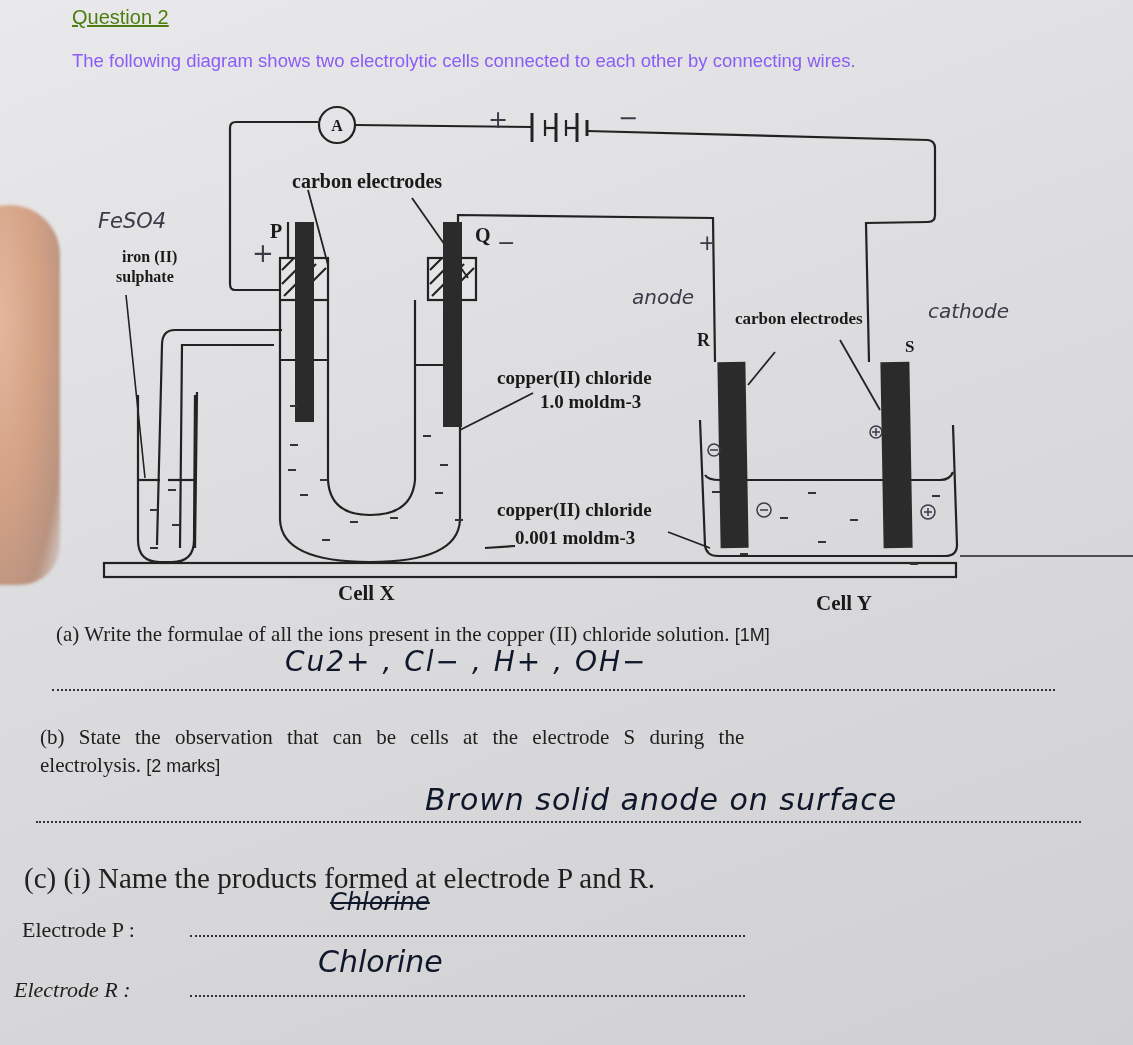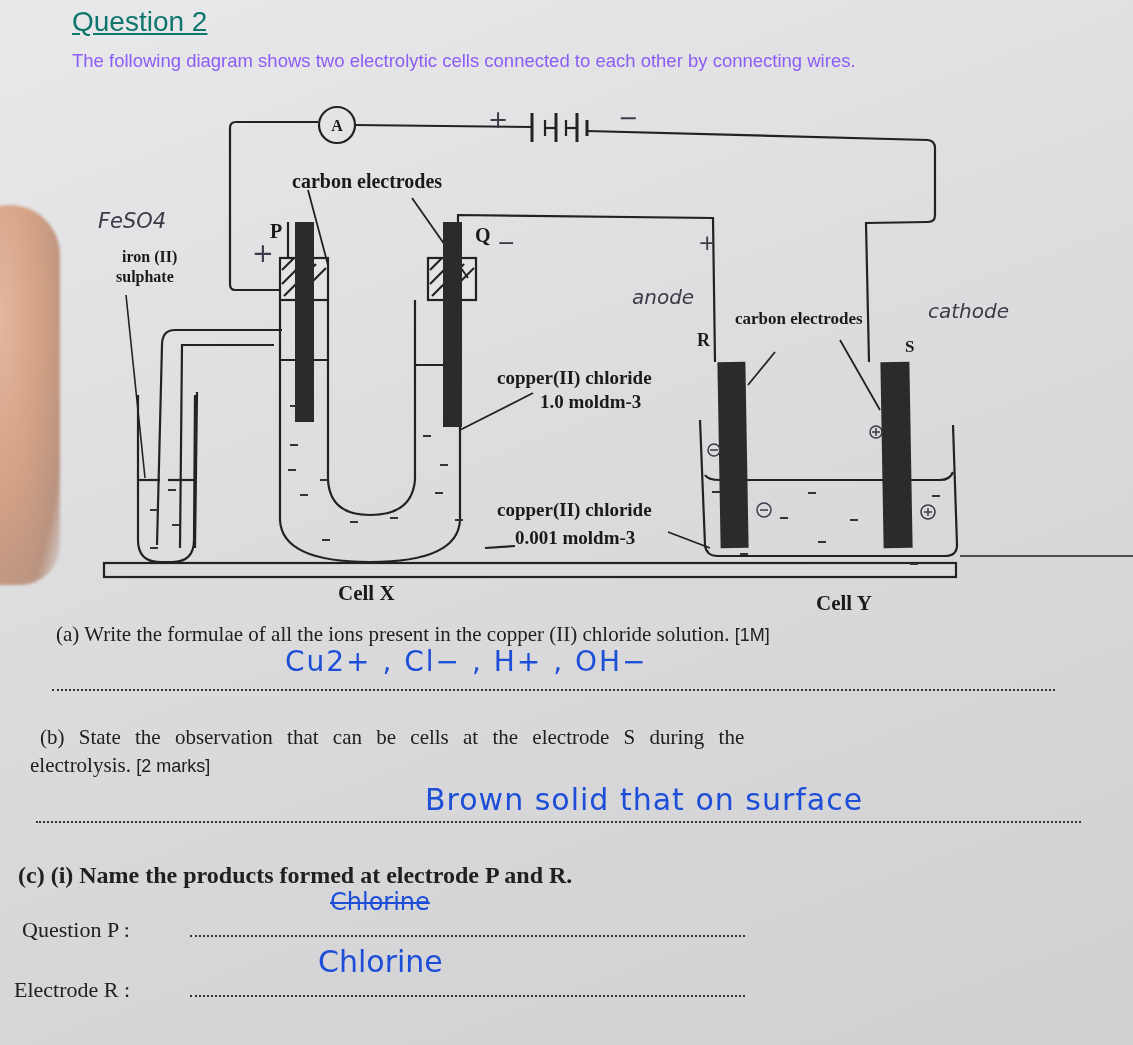--- a/index.html
+++ b/index.html
@@ -8,29 +8,29 @@
     background: linear-gradient(160deg, #e9e9eb 0%, #dcdcde 45%, #d0d0d2 100%);
     font-family: "Liberation Serif", serif; color:#1d1d1d;
   }
   .abs { position:absolute; }
   .finger {
     position:absolute; left:-40px; top:205px; width:100px; height:380px;
     border-radius: 50px 50px 40px 40px;
     background: radial-gradient(ellipse at 40% 30%, #e3b79e 0%, #d4a285 45%, #b99380 80%, rgba(185,160,150,0) 100%);
     filter: blur(1.5px);
   }
-  .q-title { left:72px; top:6px; font-family:"Liberation Sans", sans-serif; font-size:28px; text-decoration:underline; color:#0f766e; }
+  .q-title { left:72px; top:6px; font-family:"Liberation Sans", sans-serif; font-size:20px; text-decoration:underline; color:#4d7c0f; }
   .intro { left:72px; top:50px; font-family:"Liberation Sans", sans-serif; font-size:18.5px; color:#8b5cf6; }
   svg.diagram { position:absolute; left:0; top:0; }
   .lbl { font-family:"Liberation Serif", serif; font-weight:bold; fill:#1a1a1a; }
   .hand { font-family:"DejaVu Sans", sans-serif; fill:#3a3a48; font-style:italic; }
   .question { font-family:"Liberation Serif", serif; font-weight:normal; font-size:21px; color:#202020; }
   .question .mark { font-family:"Liberation Sans", sans-serif; font-size:18px; }
   .dotline { border-bottom:2px dotted #333; height:0; }
-  .answer { font-family:"DejaVu Sans", sans-serif; color:#1d4ed8; }
+  .answer { font-family:"DejaVu Sans", sans-serif; color:#0f172a; font-style:italic; }
   .strike { text-decoration: line-through; text-decoration-thickness:2px; }
   .elec-label { font-family:"Liberation Serif", serif; font-size:22px; color:#202020; }
 </style>
 </head>
 <body>
 
 <div class="finger"></div>
 
 <div class="abs q-title">Question 2</div>
 <div class="abs intro">The following diagram shows two electrolytic cells connected to each other by connecting wires.</div>
@@ -171,26 +171,26 @@
 </svg>
 
 <div class="abs question" style="left:56px; top:622px;">
   <span>(a) Write the formulae of all the ions present in the copper (II) chloride solution.</span>
   <span class="mark">[1M]</span>
 </div>
 <div class="abs answer" style="left:285px; top:645px; font-size:28px; letter-spacing:2px;">Cu2+ , Cl− , H+ , OH−</div>
 <div class="abs dotline" style="left:52px; top:689px; width:1003px;"></div>
 
 <div class="abs question" style="left:40px; top:725px; width:980px; word-spacing:9px;">(b) State the observation that can be cells at the electrode S during the</div>
-<div class="abs question" style="left:30px; top:753px;">
+<div class="abs question" style="left:40px; top:753px;">
   <span>electrolysis.</span>
   <span class="mark">[2 marks]</span>
 </div>
-<div class="abs answer" style="left:425px; top:782px; font-size:30px; letter-spacing:1px;">Brown solid that on surface</div>
+<div class="abs answer" style="left:425px; top:782px; font-size:30px; letter-spacing:1px;">Brown solid anode on surface</div>
 <div class="abs dotline" style="left:36px; top:821px; width:1045px;"></div>
 
-<div class="abs question" style="left:18px; top:862px; font-weight:bold; font-size:24px;">(c) (i) Name the products formed at electrode P and R.</div>
-<div class="abs elec-label" style="left:22px; top:917px;">Question P :</div>
+<div class="abs question" style="left:24px; top:862px; font-weight:normal; font-size:29px;">(c) (i) Name the products formed at electrode P and R.</div>
+<div class="abs elec-label" style="left:22px; top:917px;">Electrode P :</div>
 <div class="abs answer strike" style="left:330px; top:888px; font-size:24px;">Chlorine</div>
 <div class="abs dotline" style="left:190px; top:935px; width:555px;"></div>
-<div class="abs elec-label" style="left:14px; top:977px;">Electrode R :</div>
+<div class="abs elec-label" style="left:14px; top:977px;font-style:italic;">Electrode R :</div>
 <div class="abs answer" style="left:318px; top:944px; font-size:30px;">Chlorine</div>
 <div class="abs dotline" style="left:190px; top:995px; width:555px;"></div>
 
 </body></html>

